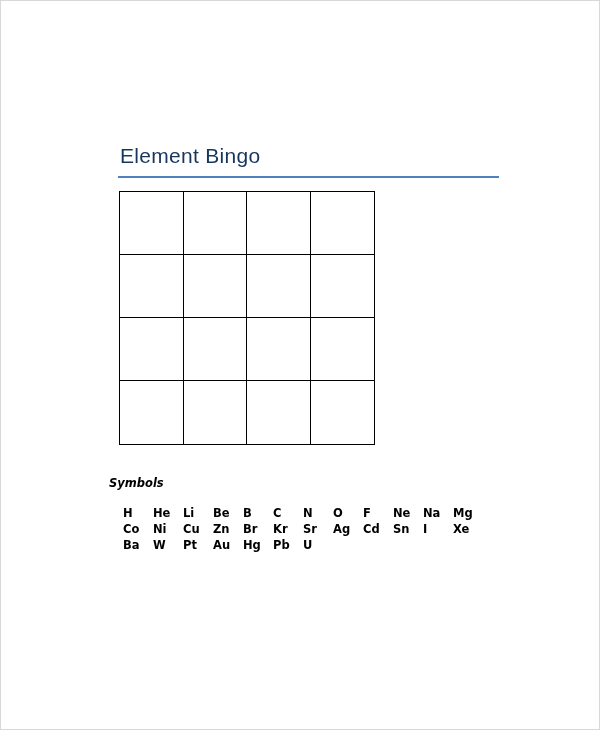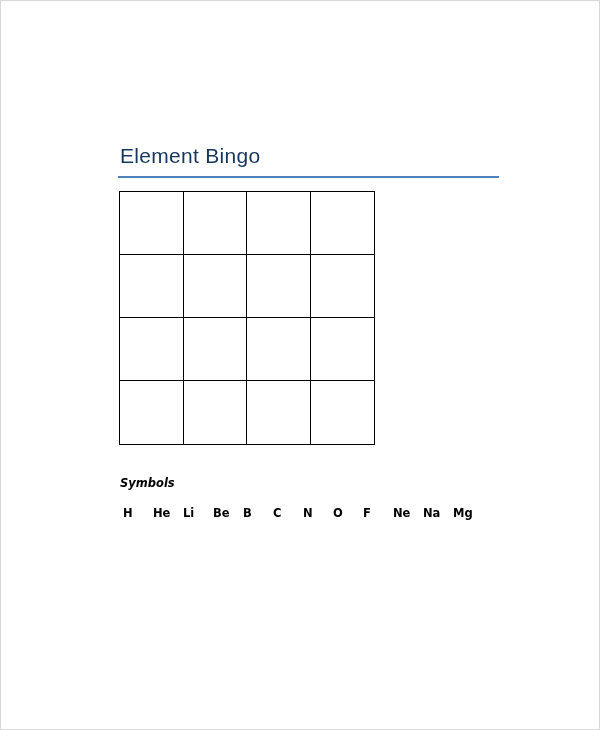--- a/index.html
+++ b/index.html
@@ -46,21 +46,21 @@
     background: #ffffff;
   }
   .bingo-cell {
     border-right: 1px solid #000000;
     border-bottom: 1px solid #000000;
   }
   .bingo-cell:nth-child(4n) { border-right: none; }
   .bingo-cell:nth-child(n+13) { border-bottom: none; }
   .symbols-label {
     position: absolute;
-    left: 119px;
+    left: 108px;
     top: 475px;
     margin: 0;
     font-family: "DejaVu Sans", sans-serif;
     font-size: 11.5px;
     font-weight: bold;
     font-style: italic;
     color: #000000;
   }
   .symbols-table {
     position: absolute;
@@ -117,14 +117,37 @@
         <span class="sym-cell">Be</span>
         <span class="sym-cell">B</span>
         <span class="sym-cell">C</span>
         <span class="sym-cell">N</span>
         <span class="sym-cell">O</span>
         <span class="sym-cell">F</span>
         <span class="sym-cell">Ne</span>
         <span class="sym-cell">Na</span>
         <span class="sym-cell">Mg</span>
       </div>
+      <div class="sym-row">
+        <span class="sym-cell">Co</span>
+        <span class="sym-cell">Ni</span>
+        <span class="sym-cell">Cu</span>
+        <span class="sym-cell">Zn</span>
+        <span class="sym-cell">Br</span>
+        <span class="sym-cell">Kr</span>
+        <span class="sym-cell">Sr</span>
+        <span class="sym-cell">Ag</span>
+        <span class="sym-cell">Cd</span>
+        <span class="sym-cell">Sn</span>
+        <span class="sym-cell">I</span>
+        <span class="sym-cell">Xe</span>
+      </div>
+      <div class="sym-row">
+        <span class="sym-cell">Ba</span>
+        <span class="sym-cell">W</span>
+        <span class="sym-cell">Pt</span>
+        <span class="sym-cell">Au</span>
+        <span class="sym-cell">Hg</span>
+        <span class="sym-cell">Pb</span>
+        <span class="sym-cell">U</span>
+      </div>
     </div>
 </div>
 
 </body></html>

